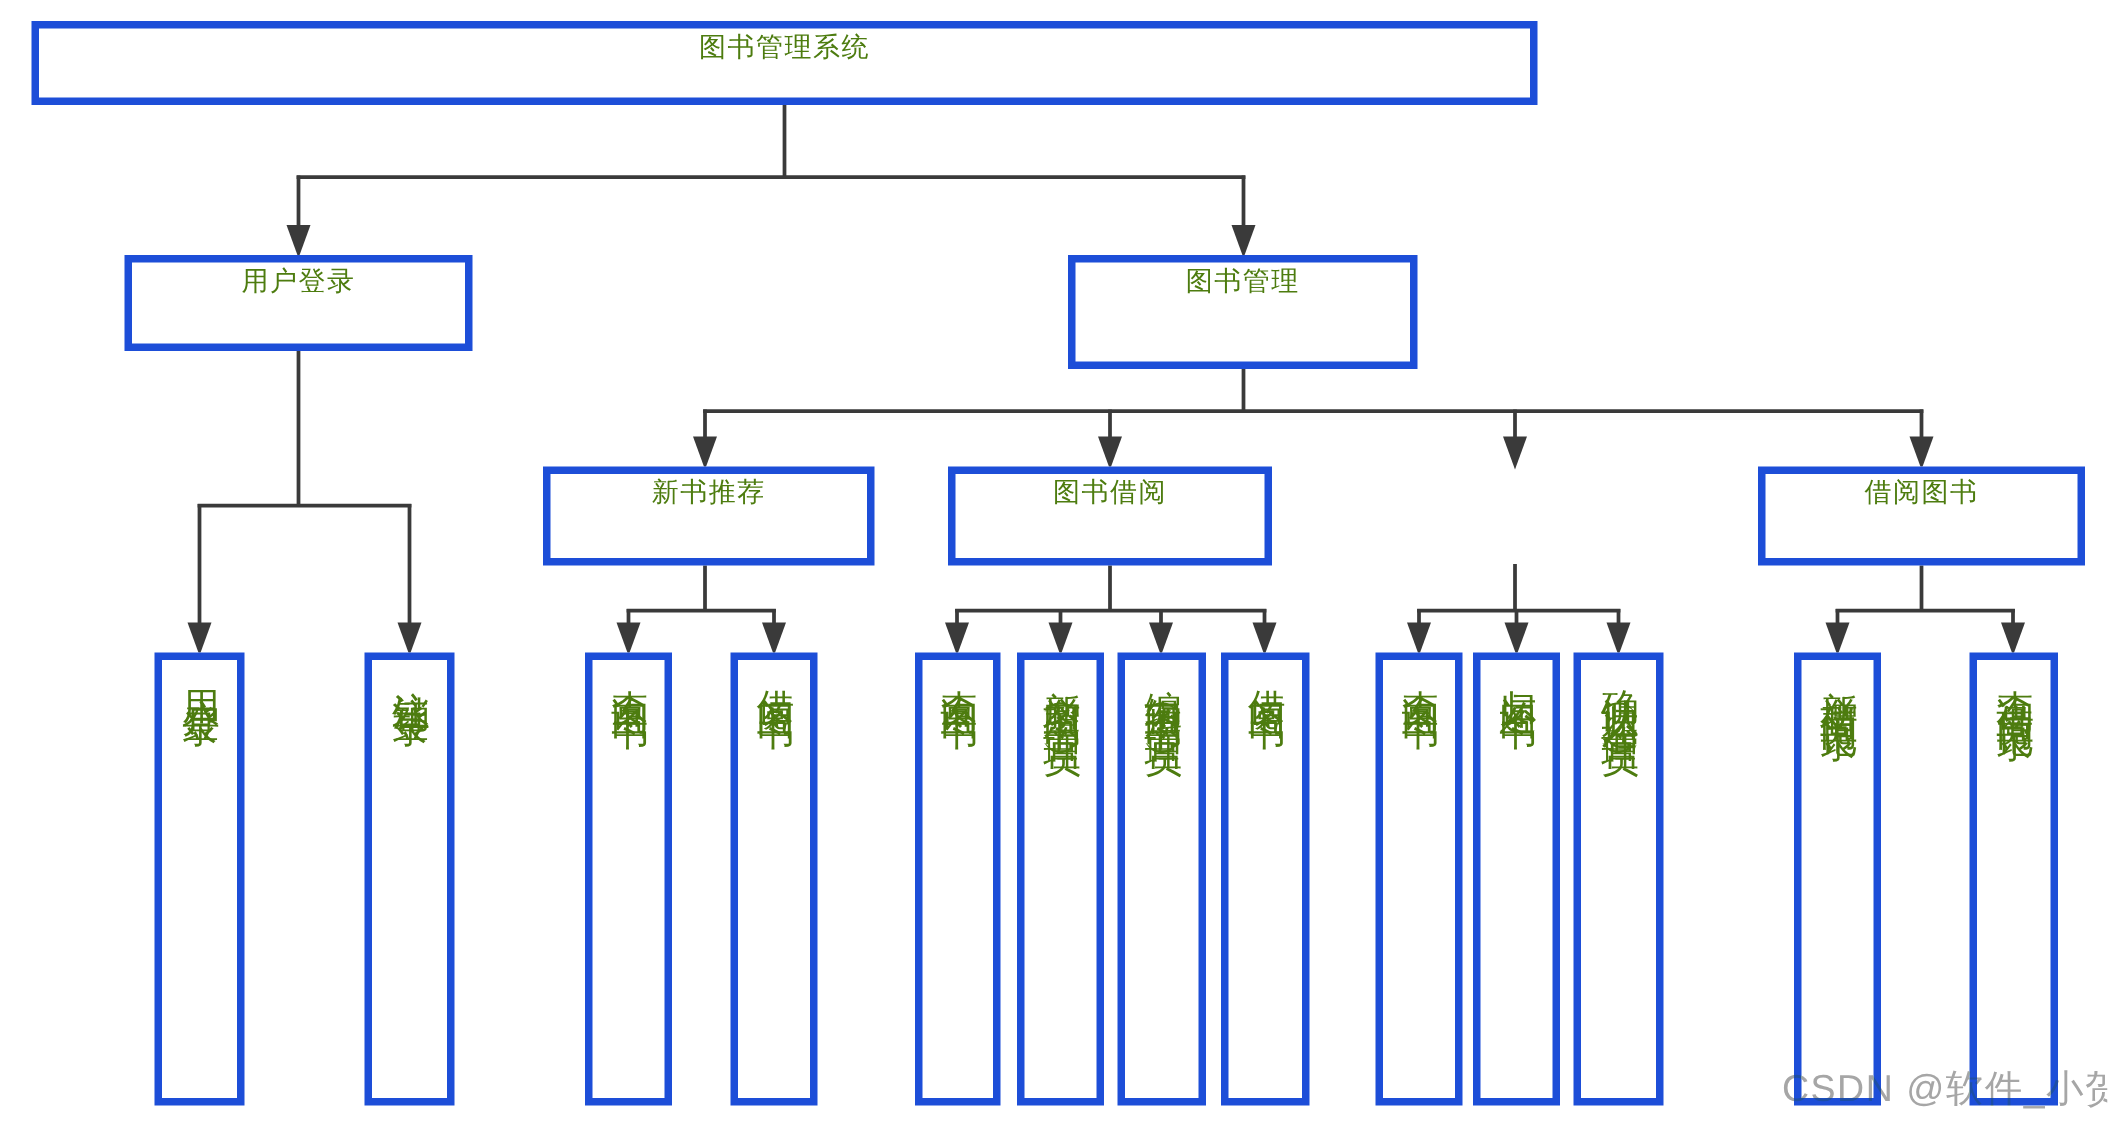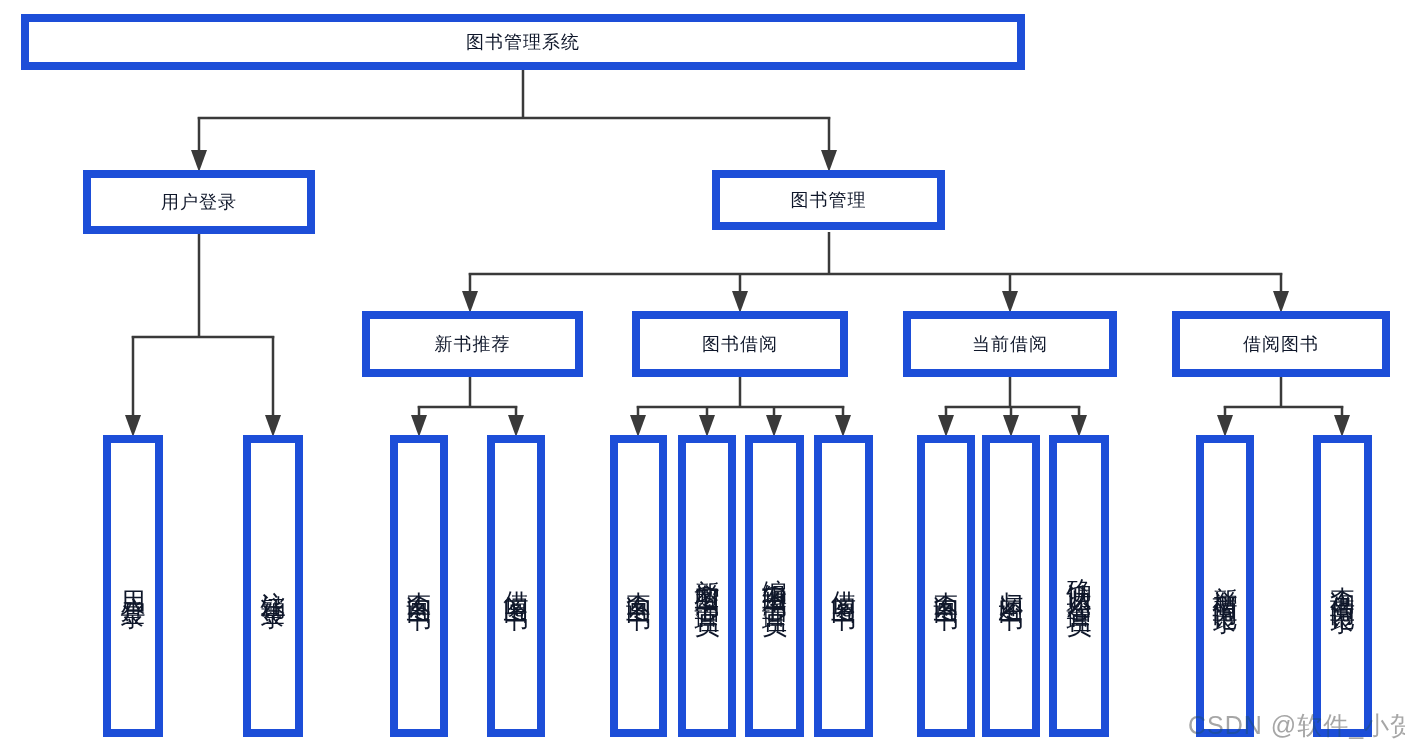--- a/index.html
+++ b/index.html
@@ -3,23 +3,23 @@
 <meta charset="utf-8">
 <style>
   html,body { margin:0; padding:0; background:#ffffff; }
   .canvas {
     position:relative; width:1405px; height:747px; background:#ffffff;
     font-family:"Liberation Sans","DejaVu Sans",sans-serif; overflow:hidden;
   }
   svg.connectors { position:absolute; left:0; top:0; z-index:1; }
   .node {
     position:absolute; box-sizing:border-box; z-index:2;
-    border:8px solid #1d4ed8; background:#ffffff;
-    display:flex; align-items:center; justify-content:center;
-    color:#0f172a;
+    border:5px solid #1d4ed8; background:#ffffff;
+    display:flex; align-items:flex-start; justify-content:center;
+    color:#4d7c0f;
   }
   .hnode .node-label { font-size:18px; letter-spacing:1px; white-space:nowrap; }
   .leaf { padding-bottom:10px; }
   .leaf .vtext {
     writing-mode:vertical-rl; text-orientation:mixed;
     font-size:25px; letter-spacing:5px; line-height:1; white-space:nowrap;
   }
   .watermark {
     position:absolute; left:1188px; top:709px; z-index:6;
     font-size:25px; color:#a6a6a6; letter-spacing:1px;
@@ -93,32 +93,29 @@
     <polygon points="1334,415 1350,415 1342,437" stroke="none"></polygon>
   </svg>
 
   <div class="node hnode" style="left:21px; top:14px; width:1004px; height:56px;">
     <span class="node-label">图书管理系统</span>
   </div>
 
   <div class="node hnode" style="left:83px; top:170px; width:232px; height:64px;">
     <span class="node-label">用户登录</span>
   </div>
-  <div class="node hnode" style="left:712px; top:170px; width:233px; height:60px;">
+  <div class="node hnode" style="left:712px; top:170px; width:233px; height:76px;">
     <span class="node-label">图书管理</span>
   </div>
 
   <div class="node hnode" style="left:362px; top:311px; width:221px; height:66px;font-family:Liberation Serif, serif;">
     <span class="node-label">新书推荐</span>
   </div>
   <div class="node hnode" style="left:632px; top:311px; width:216px; height:66px;">
     <span class="node-label">图书借阅</span>
-  </div>
-  <div class="node hnode" style="left:903px; top:311px; width:214px; height:66px;">
-    <span class="node-label">当前借阅</span>
   </div>
   <div class="node hnode" style="left:1172px; top:311px; width:218px; height:66px;">
     <span class="node-label">借阅图书</span>
   </div>
 
   <div class="node leaf" style="left:103px; top:435px; width:60px; height:302px;">
     <span class="vtext">用户登录</span>
   </div>
   <div class="node leaf" style="left:243px; top:435px; width:60px; height:302px;">
     <span class="vtext">注销登录</span>

